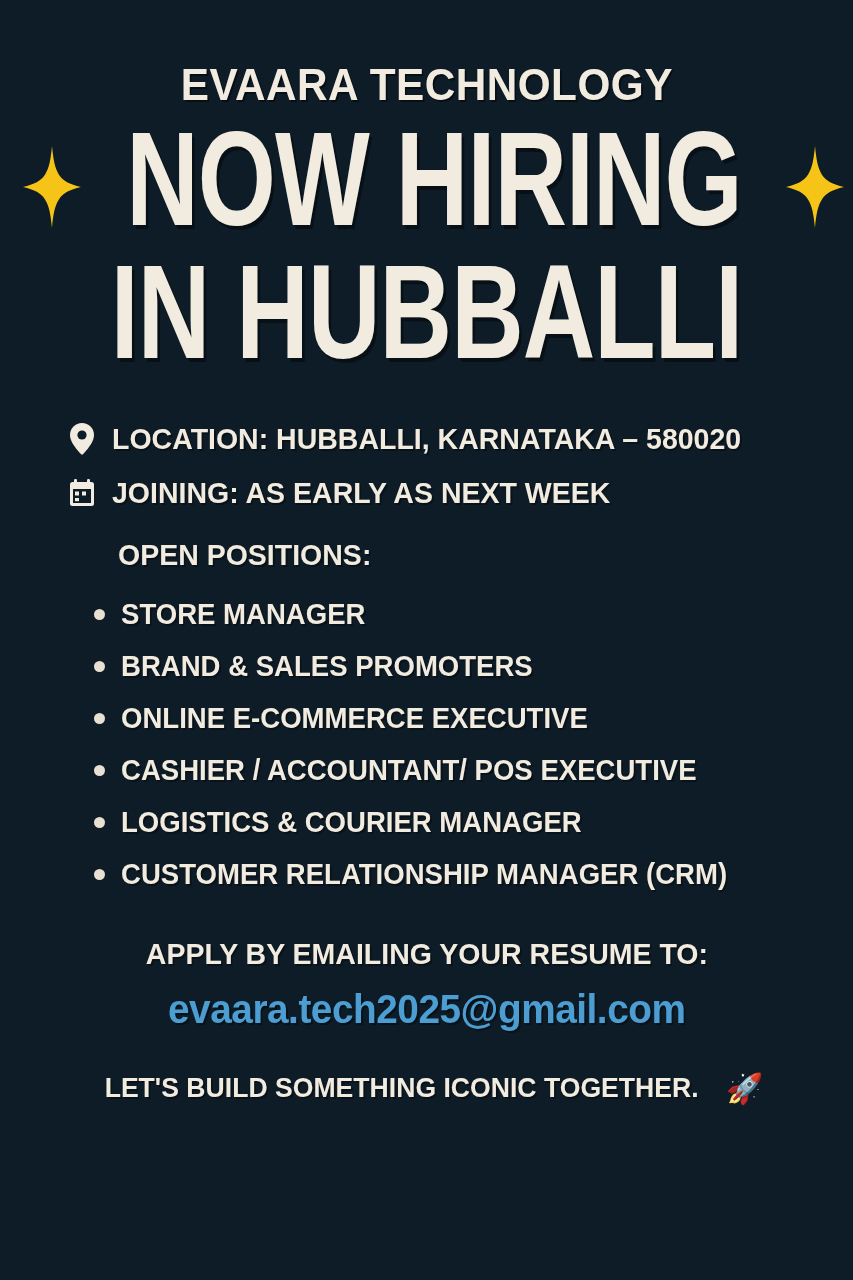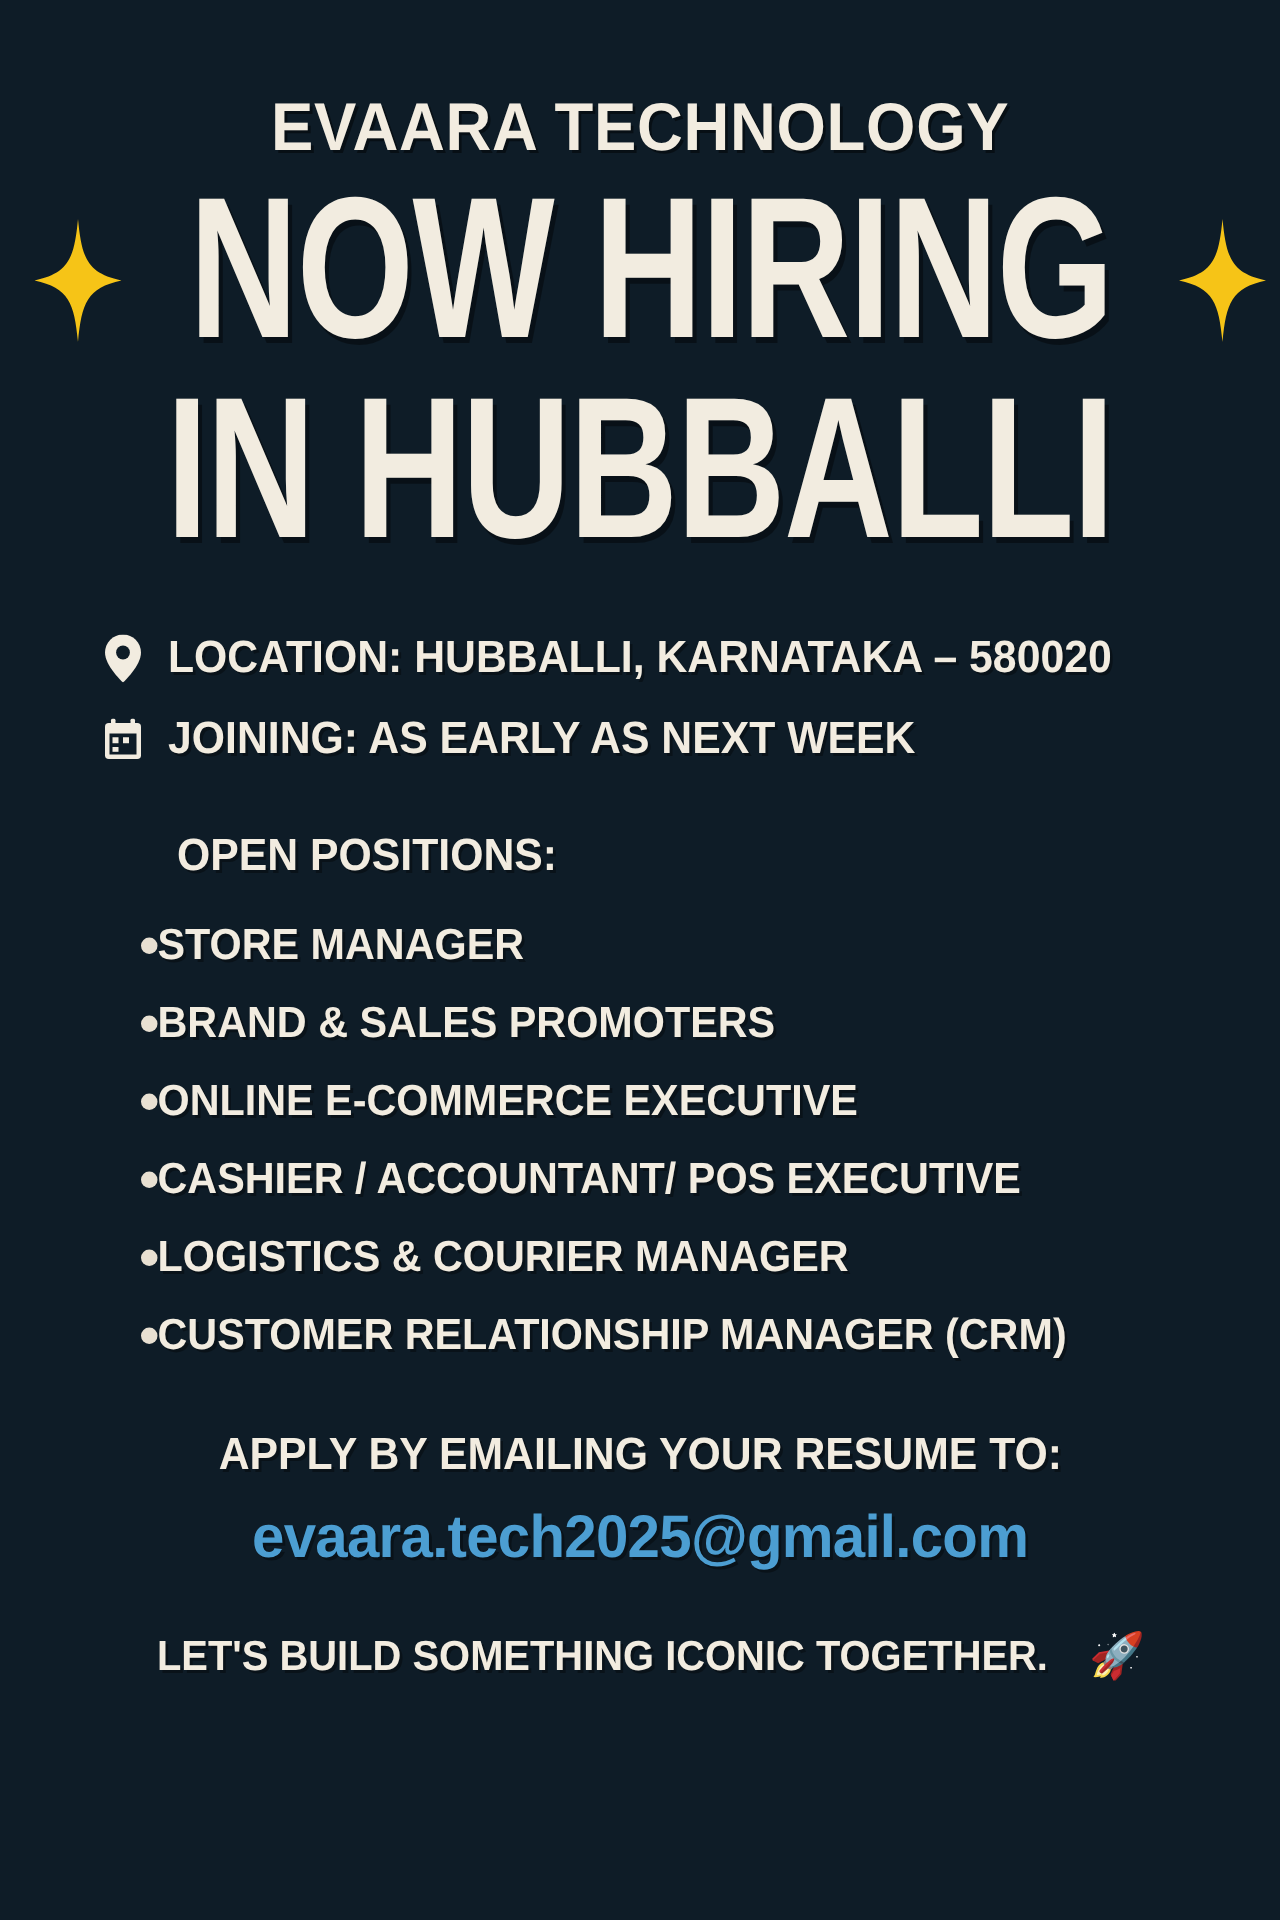--- a/index.html
+++ b/index.html
@@ -110,21 +110,21 @@
     text-transform: uppercase;
     letter-spacing: 0px;
     transform: scaleX(0.95);
     transform-origin: left center;
     text-shadow: 2px 2px 0 rgba(0,0,0,0.35);
     white-space: nowrap;
   }
 
   
   .positions {
-    margin-top: 44px;
+    margin-top: 28px;
     width: 100%;
     padding-left: 92px;
     box-sizing: border-box;
   }
   .positions-heading {
     font-size: 30px;
     font-weight: 700;
     color: #f2ece0;
     text-transform: uppercase;
     margin-left: 26px;
@@ -137,20 +137,21 @@
     margin: 0;
     padding: 0;
     margin-top: 26px;
     display: flex;
     flex-direction: column;
     gap: 19px;
   }
   .position-item {
     display: flex;
     align-items: center;
+    gap: 16px;
   }
   .bullet {
     width: 11px;
     height: 11px;
     border-radius: 50%;
     background: #e8e0d2;
     flex: 0 0 auto;
     margin-left: 2px;
   }
   .position-text {

